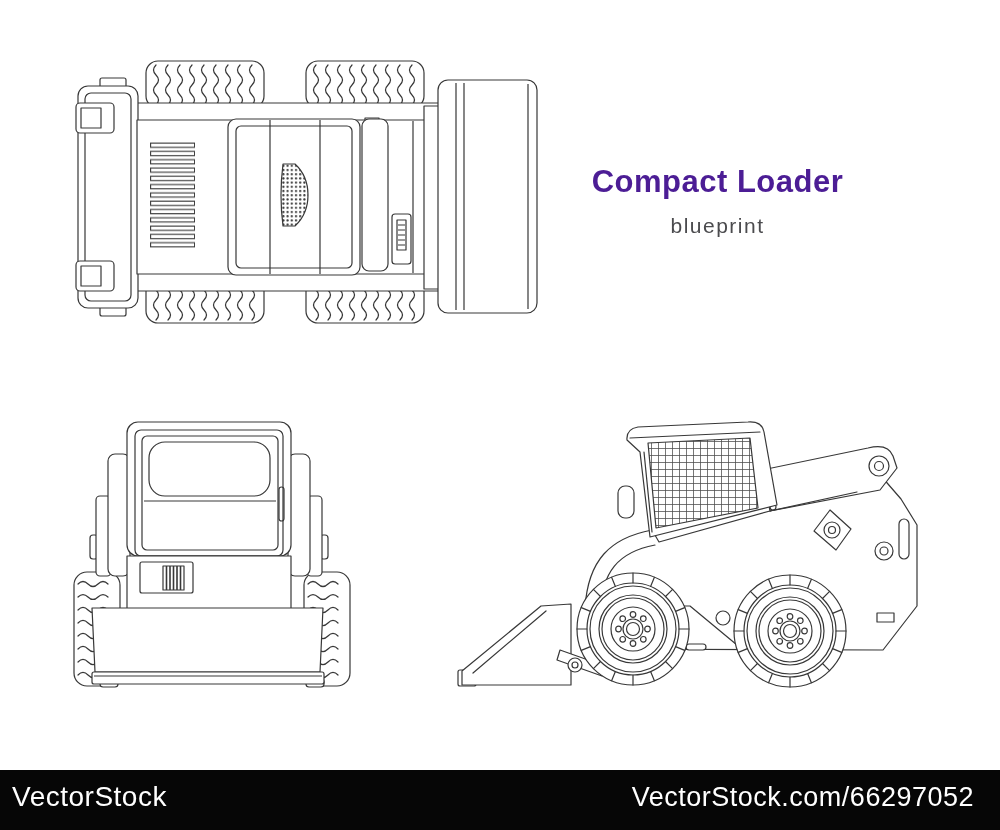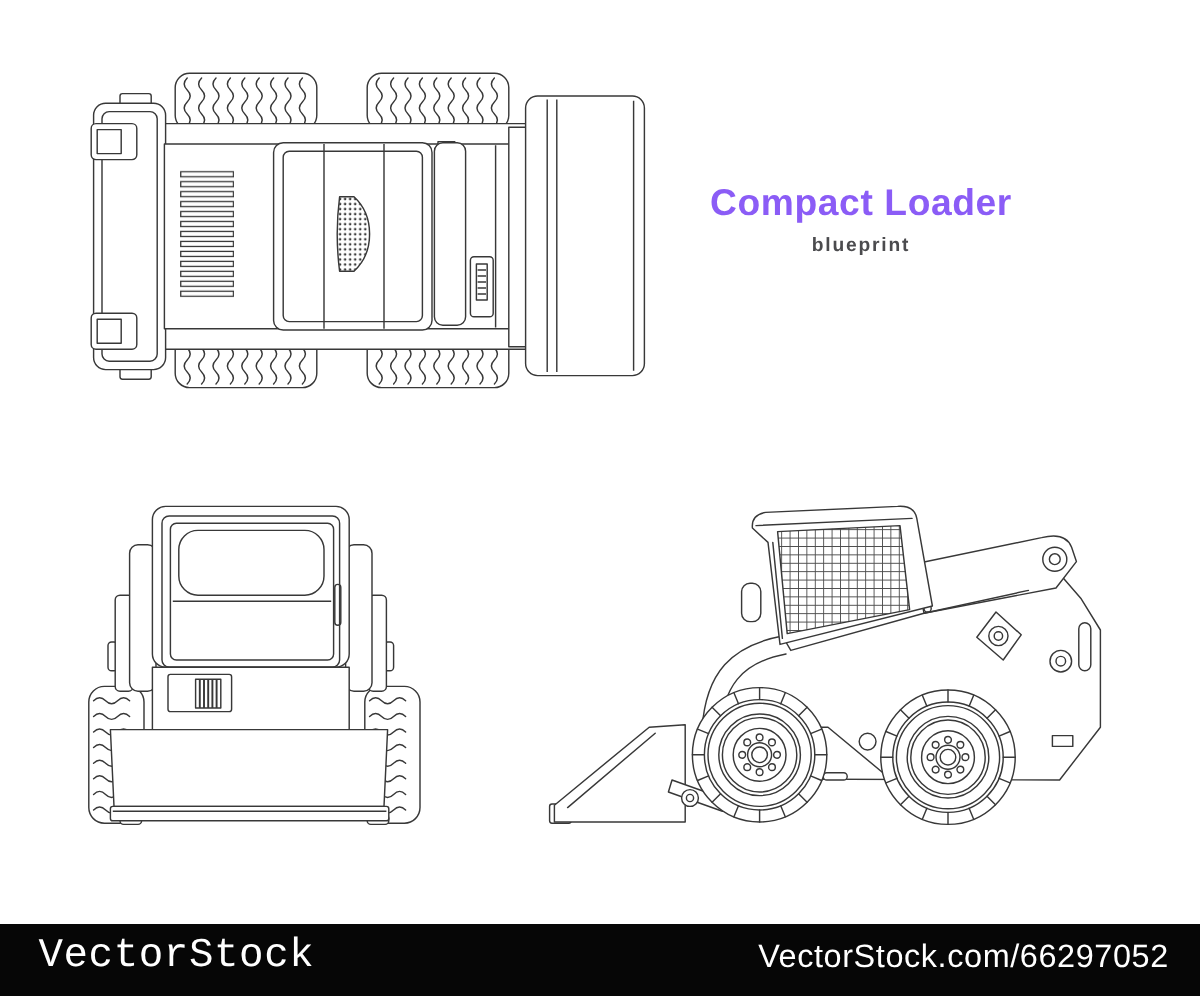--- a/index.html
+++ b/index.html
@@ -8,34 +8,34 @@
     background:#ffffff;font-family:"Liberation Sans",sans-serif;
   }
   .drawing{position:absolute;}
   #top-view{left:50px;top:48px;}
   #front-view{left:55px;top:403px;}
   #side-view{left:435px;top:398px;}
   .title-block{
     position:absolute;left:505px;top:150px;width:425px;text-align:center;
   }
   .title-block h1{
-    margin:1px;font-size:31px;font-weight:bold;letter-spacing:.5px;
-    color:#8b5cf6;font-family:"Liberation Sans",sans-serif;
+    margin:14px;font-size:31px;font-weight:bold;letter-spacing:.5px;
+    color:#4c1d95;font-family:"Liberation Sans",sans-serif;
   }
   .title-block .subtitle{
-    margin-top:9px;font-size:16px;color:#4b4b4e;letter-spacing:1.5px;
-    font-weight:700;
+    margin-top:9px;font-size:21px;color:#4b4b4e;letter-spacing:1.5px;
+    font-weight:400;
   }
   .watermark-bar{
     position:absolute;left:0;bottom:0;width:1000px;height:60px;
     background:#060606;color:#ffffff;
   }
   .watermark-bar .brand{
-    position:absolute;left:32px;top:50%;transform:translateY(-58%);
-    font-size:34px;letter-spacing:.5px;font-family:Liberation Mono, monospace;
+    position:absolute;left:12px;top:50%;transform:translateY(-58%);
+    font-size:28px;letter-spacing:.5px;
   }
   .watermark-bar .attribution{
     position:absolute;right:26px;top:50%;transform:translateY(-58%);
     font-size:27px;letter-spacing:.5px;
   }
   svg{display:block;}
 </style>
 </head>
 <body>
 

